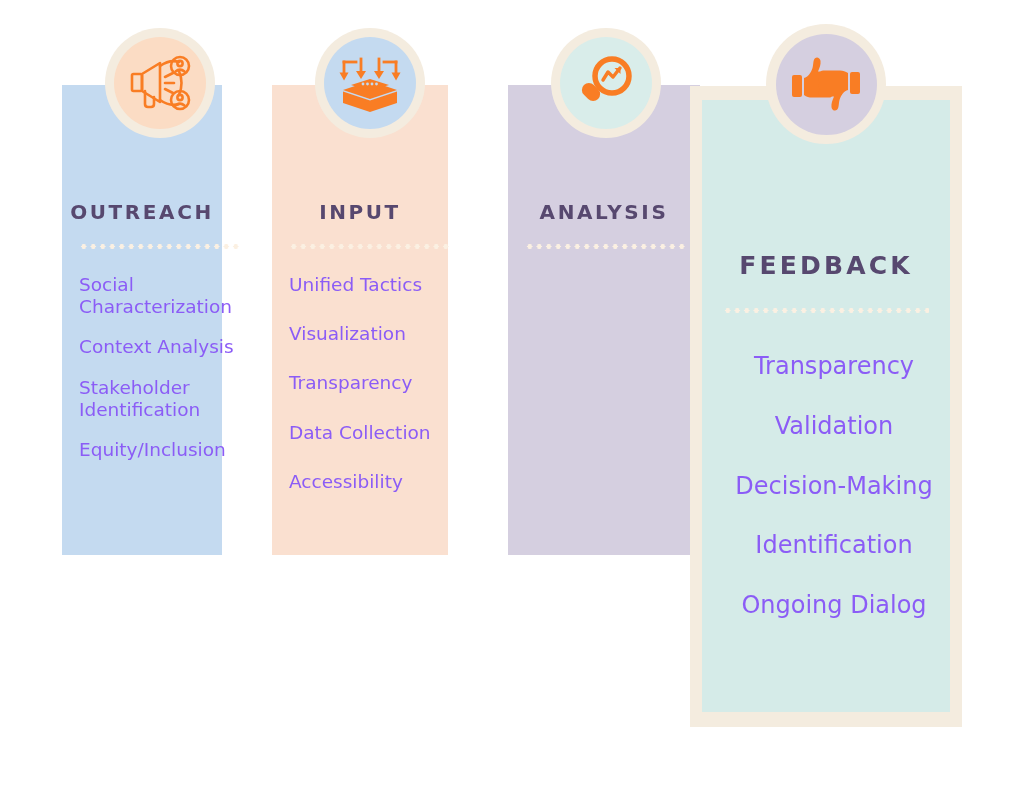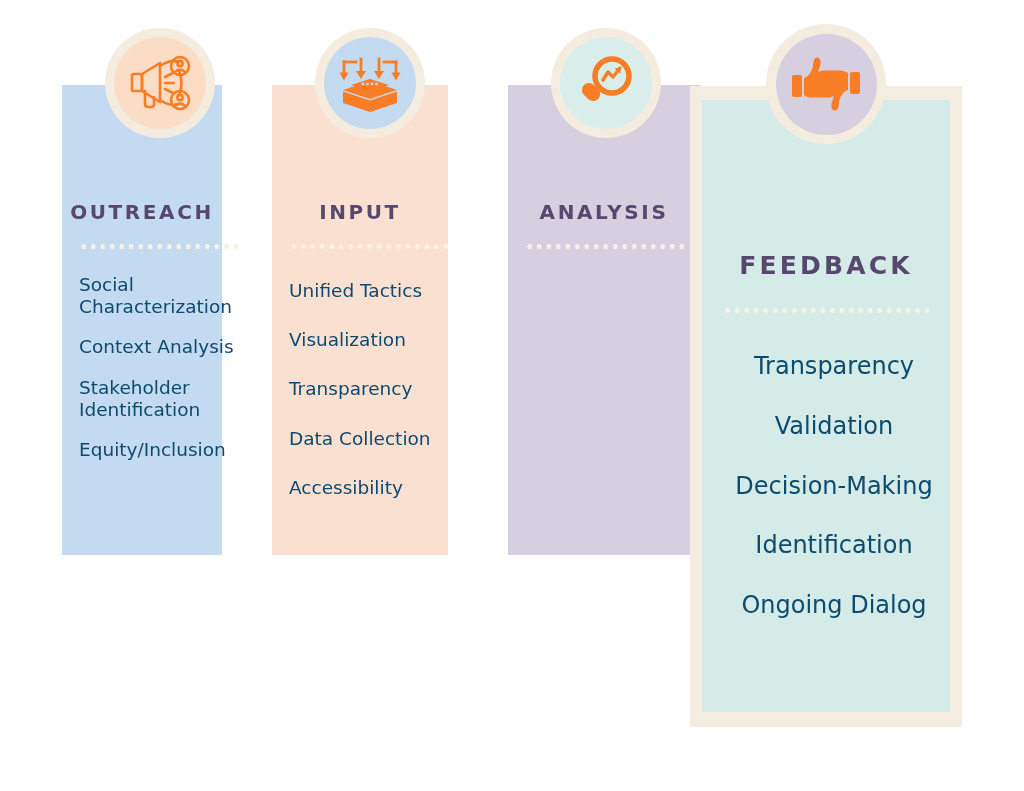--- a/index.html
+++ b/index.html
@@ -73,21 +73,21 @@
     background-repeat: repeat-x;
     background-position: left center;
   }
 
   
   .items {
     position: absolute;
     box-sizing: border-box;
   }
   .item {
-    color: #0c4a6e;
+    color: #8b5cf6;
     line-height: 1.2;
   }
 
   
   .col-small .col-title { font-size: 20px; }
   .col-small .item {
     font-size: 18.5px;
     margin-bottom: 18px;
   }
 
@@ -191,21 +191,21 @@
             </g>
           </svg>
         </span>
       </div>
     </div>
 
     <div class="col-title" style="top:115px;">INPUT</div>
 
     <div class="dotted" style="left:17px; top:159px; width:162px;"></div>
 
-    <div class="items" style="left:17px; top:195px; width:176px;">
+    <div class="items" style="left:17px; top:189px; width:176px;">
       <div class="item" style="margin-bottom:27px;">Unified Tactics</div>
       <div class="item" style="margin-bottom:27px;">Visualization</div>
       <div class="item" style="margin-bottom:27px;">Transparency</div>
       <div class="item" style="margin-bottom:27px;">Data Collection</div>
       <div class="item">Accessibility</div>
     </div>
   </div>
 
   <div class="column col-small" style="left:508px; top:85px; width:192px; height:470px;">
     <div class="panel" style="background:#d5cfe0;"></div>

